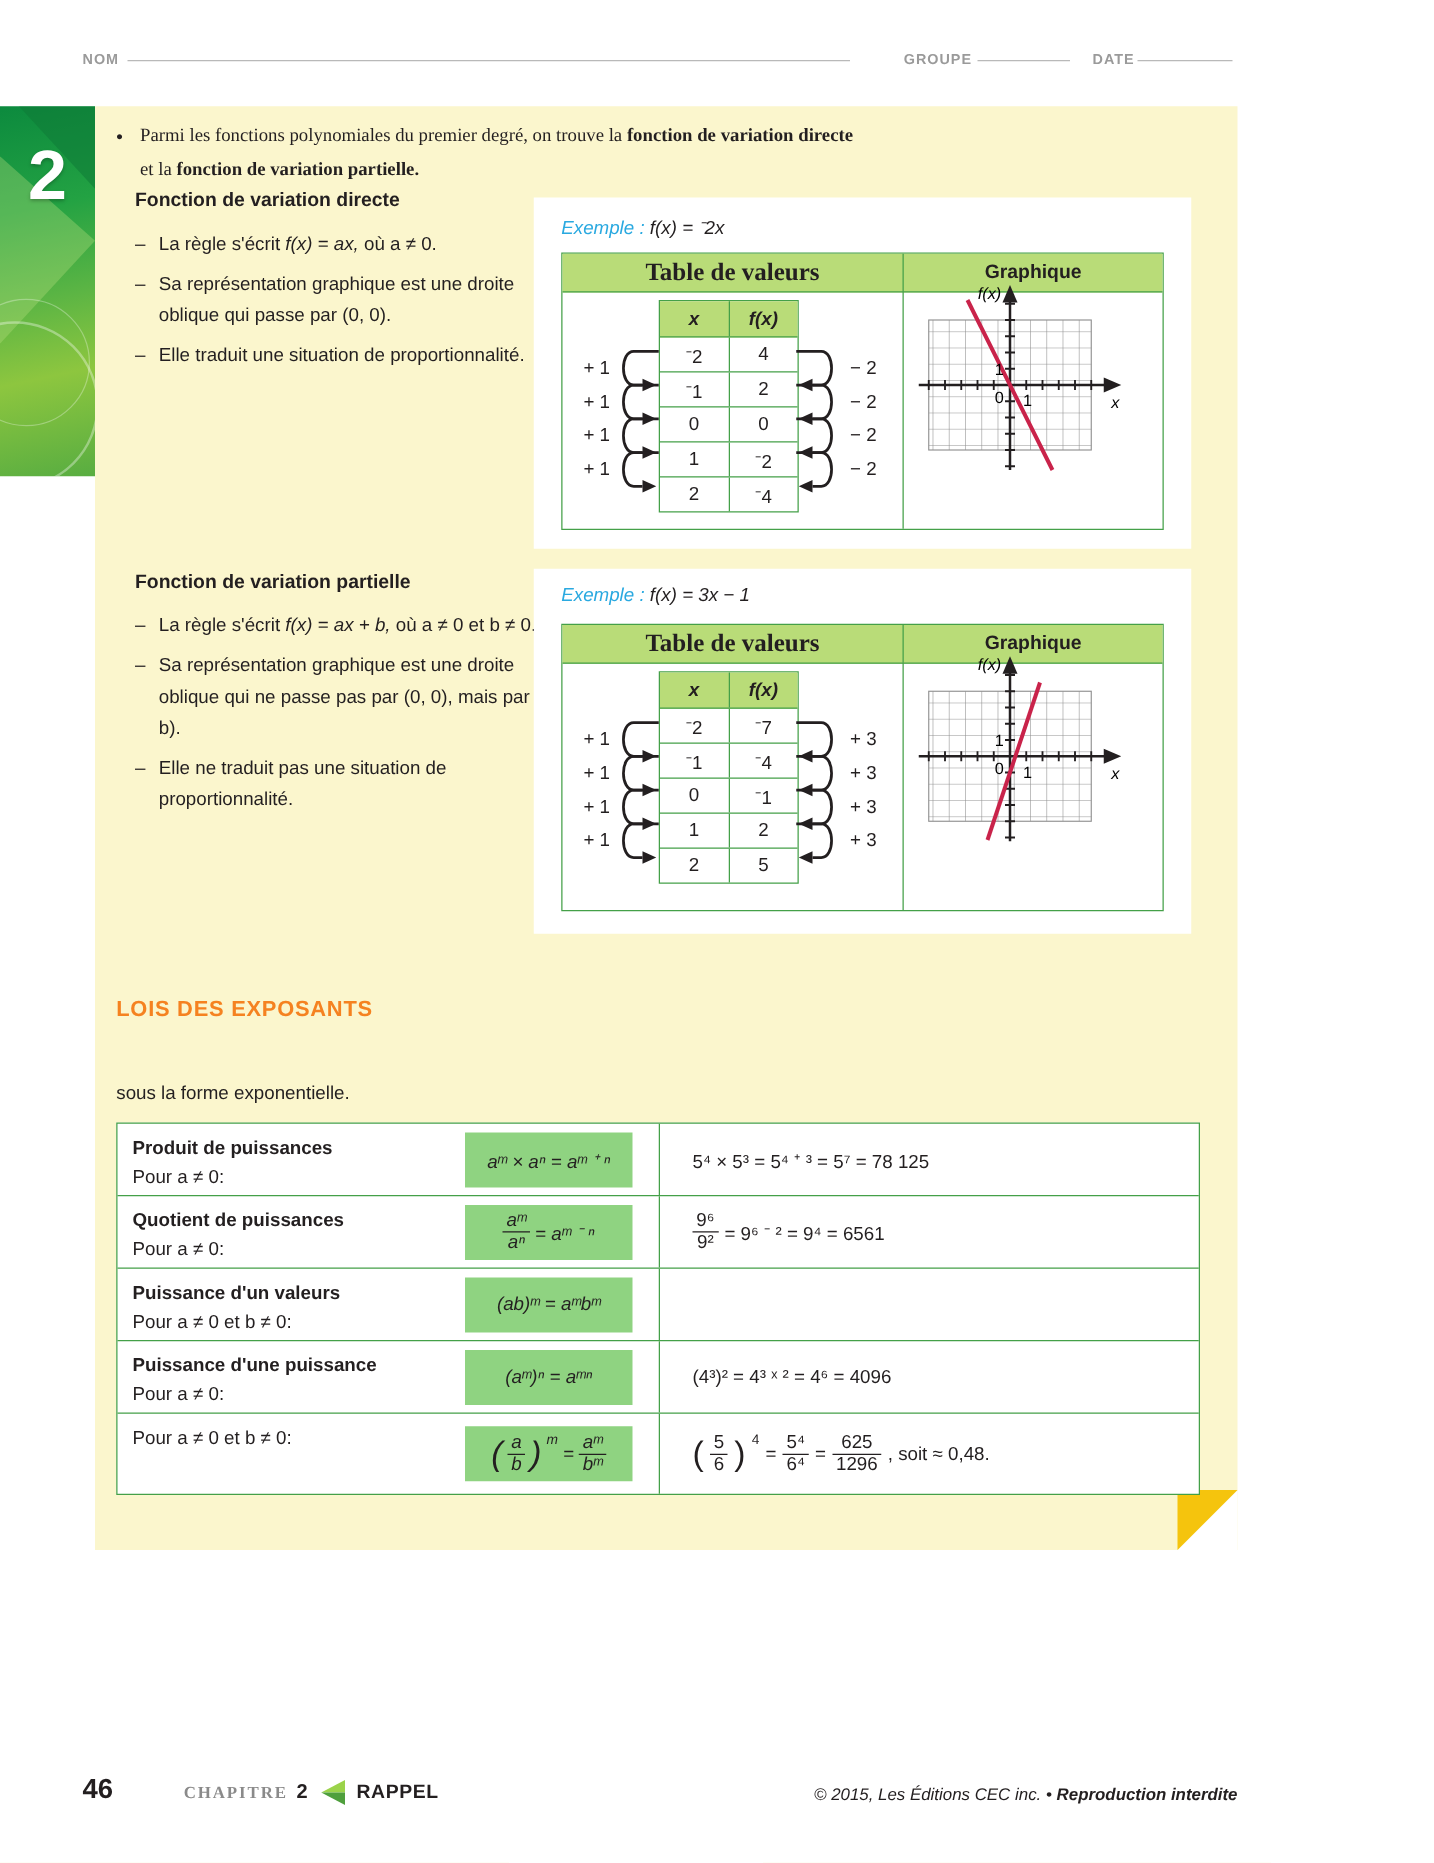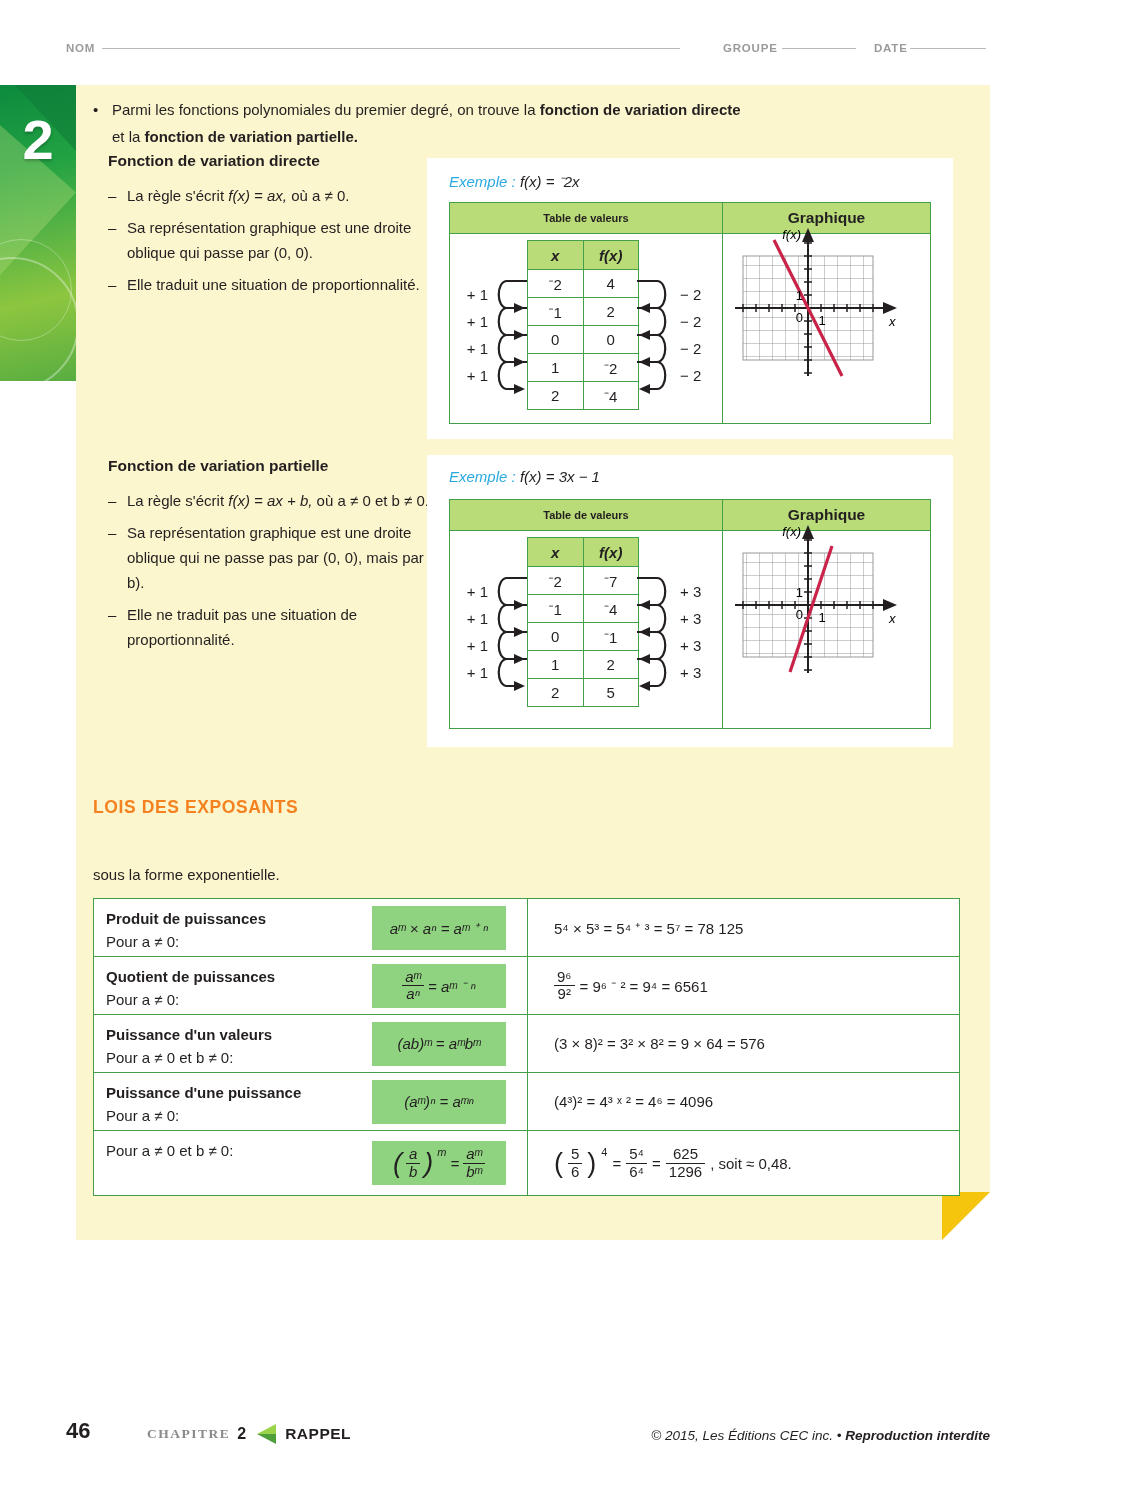--- a/index.html
+++ b/index.html
@@ -26,34 +26,34 @@
               font-size:56px;font-weight:bold;text-shadow:0 2px 3px rgba(0,0,0,.25);}
 
   
   .panel{left:76px;top:85px;width:914px;height:1155px;background:#fbf6cd;}
   .fold-white{right:0;bottom:0;width:0;height:0;border-left:48px solid transparent;border-bottom:48px solid #ffffff;}
   .fold-gold{right:0;bottom:0;width:0;height:0;border-top:48px solid #f5c40d;border-right:48px solid transparent;}
 
   
   .b{font-weight:bold;}
   .it{font-style:italic;}
-  .intro{left:112px;top:96px;width:860px;line-height:27px;}
+  .intro{left:112px;top:96px;width:860px;line-height:27px;font-family:Liberation Serif, serif;}
   .bullet{left:93px;top:96px;line-height:27px;}
   .sec-title{font-weight:bold;font-size:15.5px;}
   .items{width:338px;}
   .item{display:flex;margin-bottom:7px;line-height:25px;}
   .item .dash{width:19px;flex:none;}
 
   
   .exbox{background:#ffffff;}
   .ex-label{font-style:italic;}
   .ex-label .lbl{color:#2aa9e0;}
   .vt{border:1.5px solid #44a048;background:#ffffff;}
   .vt-head{display:flex;height:30px;background:#b9dc78;border-bottom:1.5px solid #44a048;}
-  .vt-head .c1{width:272px;border-right:1.5px solid #44a048;display:flex;align-items:center;justify-content:center;font-weight:bold;font-size:11px;}
+  .vt-head .c1{width:272px;border-right:1.5px solid #44a048;display:flex;align-items:center;justify-content:center;font-weight:bold;font-size:20px;font-family:Liberation Serif, serif;}
   .vt-head .c2{flex:1;display:flex;align-items:center;justify-content:center;font-weight:bold;font-size:15.5px;}
   .vt-vdiv{position:absolute;top:30px;bottom:0;left:272px;width:0;border-left:1.5px solid #44a048;}
 
   
   .itbl{position:absolute;width:110px;border:1.2px solid #44a048;background:#ffffff;}
   .itbl .hrow{display:flex;height:28px;background:#b9dc78;border-bottom:1.2px solid #44a048;}
   .itbl .hrow div{width:55px;display:flex;align-items:center;justify-content:center;font-weight:bold;font-style:italic;}
   .itbl .hrow div:first-child{border-right:1.2px solid #44a048;}
   .itbl .drow{display:flex;height:27px;border-bottom:1.2px solid #44a048;}
   .itbl .drow:last-child{border-bottom:none;}
@@ -399,23 +399,20 @@
     </div>
 
     <div class="lrow" style="height:57px;">
       <div class="lc">
         <div class="nm">Puissance d'un valeurs</div>
         <div class="cd">Pour a ≠ 0 et b ≠ 0:</div>
         <div class="fbox">
             <span>(ab)ᵐ = aᵐbᵐ</span>
           </div>
       </div>
-      <div class="rc">
-          <span>(3 × 8)² = 3² × 8² = 9 × 64 = 576</span>
-        </div>
     </div>
 
     <div class="lrow" style="height:57px;">
       <div class="lc">
         <div class="nm">Puissance d'une puissance</div>
         <div class="cd">Pour a ≠ 0:</div>
         <div class="fbox">
             <span>(aᵐ)ⁿ = aᵐⁿ</span>
           </div>
       </div>

